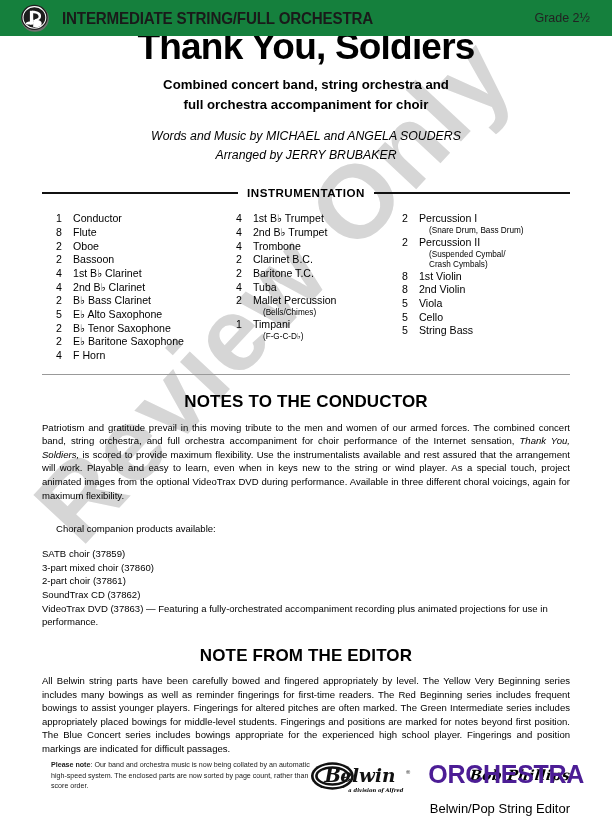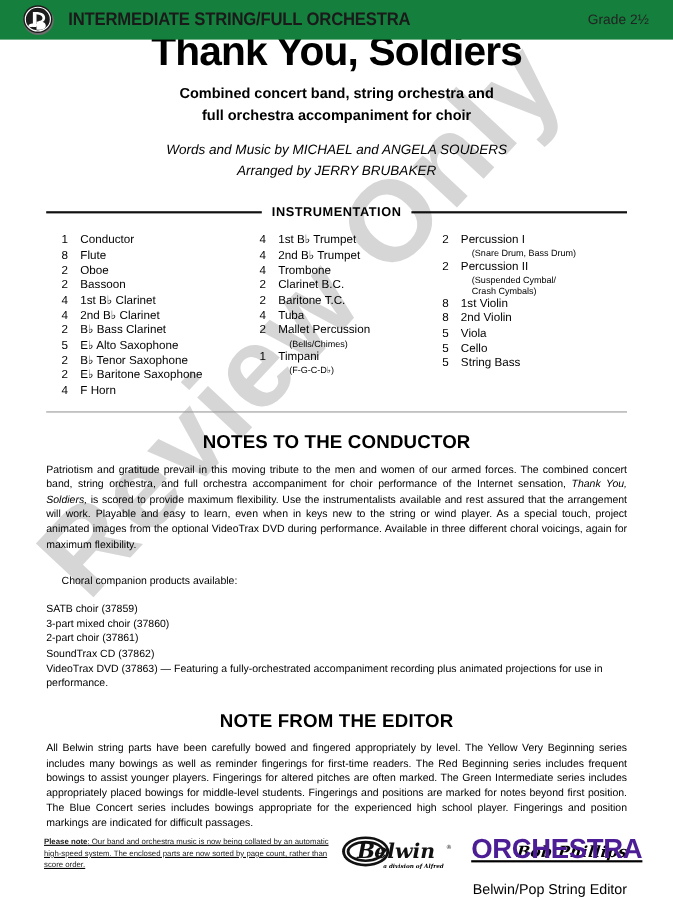--- a/index.html
+++ b/index.html
@@ -197,28 +197,27 @@
     display: inline-block;
   }
   #signature-role {
     font-size: 13px;
     margin-top: 17px;
   }
 
   
   #footer {
     position: absolute;
-    left: 40px;
+    left: 51px;
     right: 28px;
     bottom: 24px;
     z-index: 2;
     display: flex;
-    align-items: center;
+    align-items: flex-end;
     justify-content: space-between;
-    text-decoration: underline;
   }
   #footer-note {
     font-size: 7.1px;
     line-height: 1.5;
     color: #1a1a1a;
     max-width: 330px;
     padding-top: 4px;
   }
   #footer-note b { font-weight: bold; }
 

